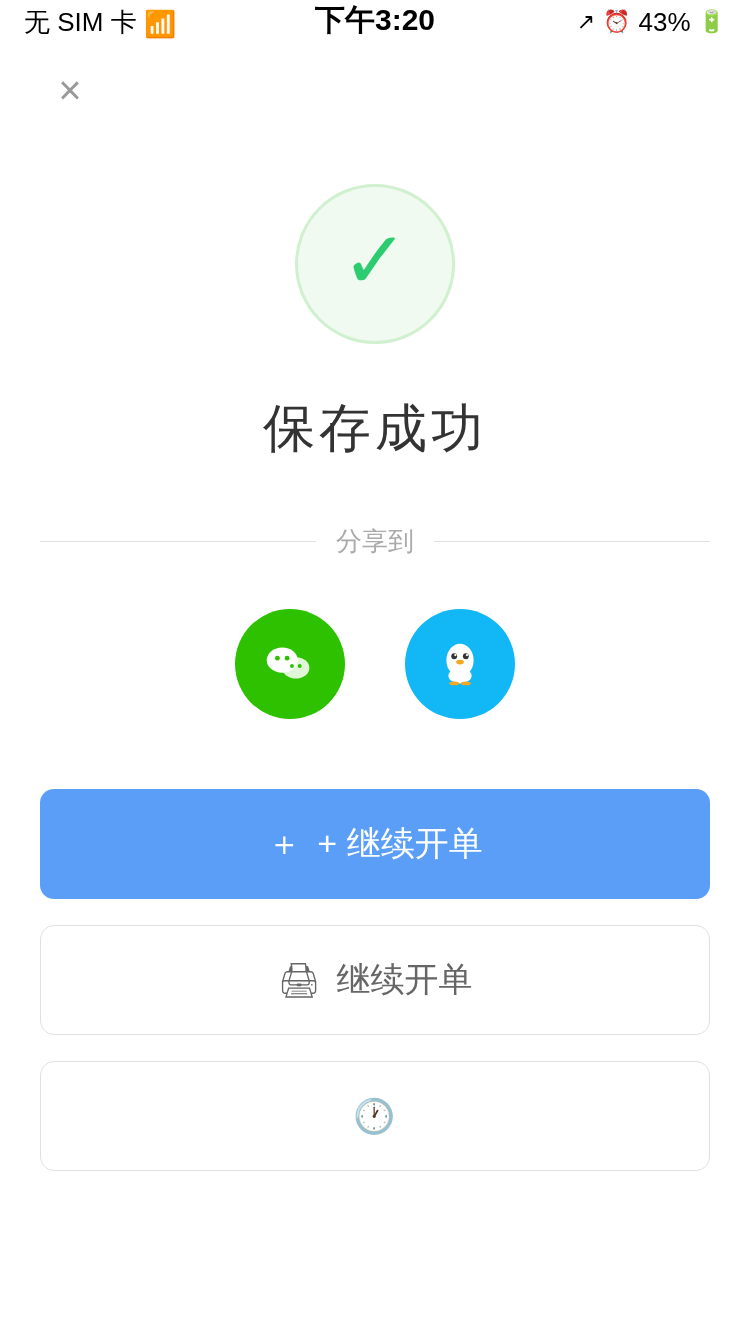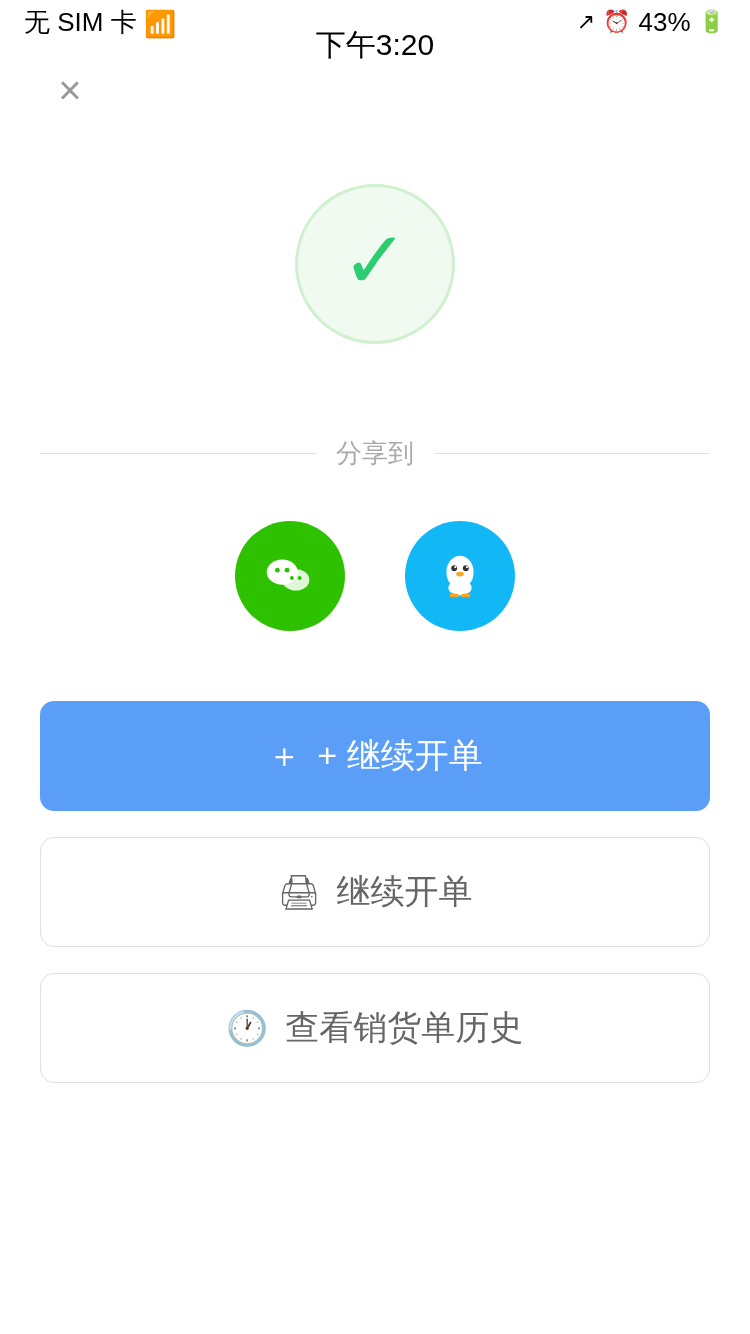--- a/index.html
+++ b/index.html
@@ -27,26 +27,26 @@
     .status-left {
       display: flex;
       align-items: flex-end;
       gap: 8px;
       font-size: 28px;
       font-weight: 500;
       color: #000;
     }
     .status-center {
       font-size: 30px;
-      font-weight: 400;
+      font-weight: 700;
       color: #000;
       position: absolute;
       left: 50%;
       transform: translateX(-50%);
-      top: 25px;
+      top: 0;
     }
     .status-right {
       display: flex;
       align-items: center;
       gap: 8px;
       font-size: 26px;
       color: #000;
     }
 
     
@@ -113,21 +113,20 @@
       display: flex;
       flex-direction: column;
       align-items: center;
     }
     .divider-row {
       width: 100%;
       display: flex;
       align-items: center;
       padding: 0 40px;
       gap: 20px;
-      margin-top: 32px;
     }
     .divider-line {
       flex: 1;
       height: 1px;
       background: #e0e0e0;
     }
     .divider-label {
       font-size: 26px;
       color: #aaa;
       white-space: nowrap;
@@ -218,20 +217,21 @@
 <div class="close-btn">
   <span class="close-icon-x">×</span>
 </div>
 
 <div class="main-content">
 
   <div class="success-circle">
     <span class="checkmark">✓</span>
   </div>
 
+  <div class="success-title">保存成功</div>
 
   <div class="share-section">
     <div class="divider-row">
       <div class="divider-line"></div>
       <span class="divider-label">分享到</span>
       <div class="divider-line"></div>
     </div>
 
     <div class="share-icons">
 
@@ -278,18 +278,17 @@
       <span style="margin-left:0;">+ 继续开单</span>
     </button>
 
     <button class="action-btn secondary">
       <span class="btn-icon">🖨</span>
       <span>继续开单</span>
     </button>
 
     <button class="action-btn secondary">
       <span class="btn-icon">🕐</span>
-      <span>查看销货单历史</span>
     </button>
 
   </div>
 
 </div>
 
 </body></html>

